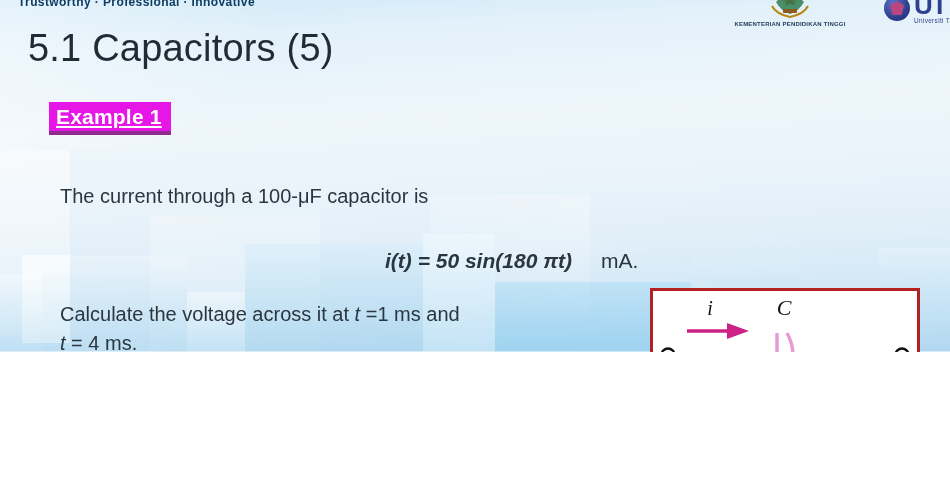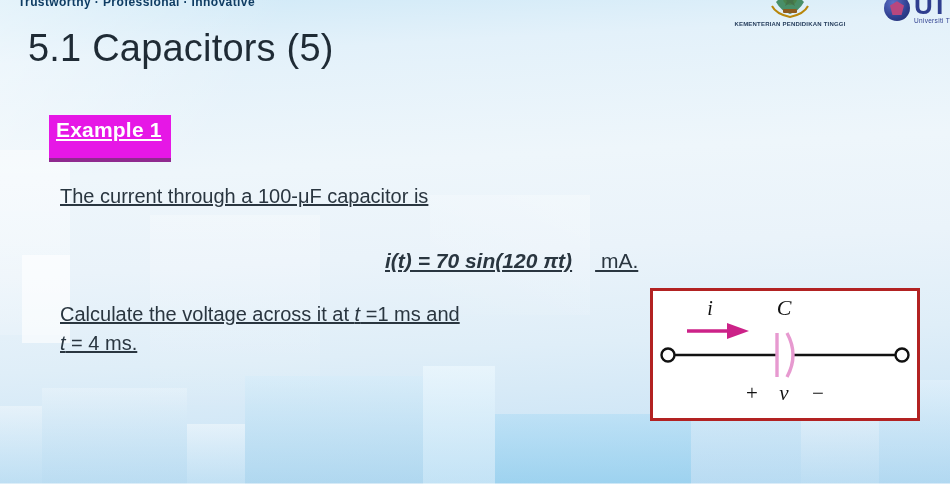--- a/index.html
+++ b/index.html
@@ -7,21 +7,21 @@
   html, body {
     width: 950px;
     height: 484px;
     overflow: hidden;
     font-family: "Liberation Sans", sans-serif;
   }
 
   #slide {
     position: relative;
     width: 950px;
-    height: 484px;
+    height: 352px;
     overflow: hidden;
     background:
       linear-gradient(177deg,
         #cfe9f7 0%,
         #e3f1fa 12%,
         #eef6fb 34%,
         #eaf3fa 52%,
         #dfeef8 70%,
         #cfe6f6 86%,
         #c3dff3 100%);
@@ -90,33 +90,33 @@
 
   
   .title {
     position:absolute; left:28px; top:14px;
     font-size:38px; font-weight:normal; color:#1f2b35;
     letter-spacing:.2px; white-space:nowrap;margin-top:13px;
   }
 
   
   .example-badge {
-    position:absolute; left:49px; top:115px;
+    position:absolute; left:49px; top:102px;
     background:#e617e6;
-    padding:3px 9px 16px 7px;
+    padding:3px 9px 2px 7px;
     border-bottom:4px solid #8f2a8f;
   }
   .example-badge span {
     font-size:21px; font-weight:bold; color:#ffffff;
     text-decoration:underline; text-underline-offset:2px;
     letter-spacing:.2px;
   }
 
   
-  .body-text { position:absolute; color:#2a3640; font-size:20px; line-height:1.45;text-decoration:underline; }
+  .body-text { position:absolute; color:#2a3640; font-size:20px; line-height:1.45; }
   .ln1 { left:60px; top:182px; }
   .ln2 { left:60px; top:300px; width:470px; }
   .ln3 { left:60px; top:400px; }
   .eq  { left:385px; top:246px; font-size:21px; font-style:italic; font-weight:bold; color:#2a3640; white-space:nowrap; }
   .eq .rm { font-style:normal; font-weight:normal;margin-left:23px; }
   .it { font-style:italic; }
 
   
   .figure {
     position:absolute; left:650px; top:288px;
@@ -177,21 +177,21 @@
   </div>
 
   <div class="title">5.1 Capacitors (5)</div>
 
   <div class="example-badge">
     <span>Example 1</span>
   </div>
 
   <div class="body-text ln1">The current through a 100-μF capacitor is</div>
 
-  <div class="body-text eq"><span>i(t) = 70 sin(120 πt)</span><span class="rm"> mA.</span></div>
+  <div class="body-text eq"><span>i(t) = 50 sin(180 πt)</span><span class="rm"> mA.</span></div>
 
   <div class="body-text ln2"><span>Calculate the voltage across it at </span><span class="it">t</span><span> =1 ms and</span><br><span class="it">t</span><span> = 4 ms.</span></div>
 
 
   <div class="figure">
     <svg width="264" height="127" viewBox="0 0 264 127">
 
       <line x1="22" y1="64" x2="124" y2="64" stroke="#111111" stroke-width="2.4"></line>
 
       <line x1="140" y1="64" x2="242" y2="64" stroke="#111111" stroke-width="2.4"></line>

